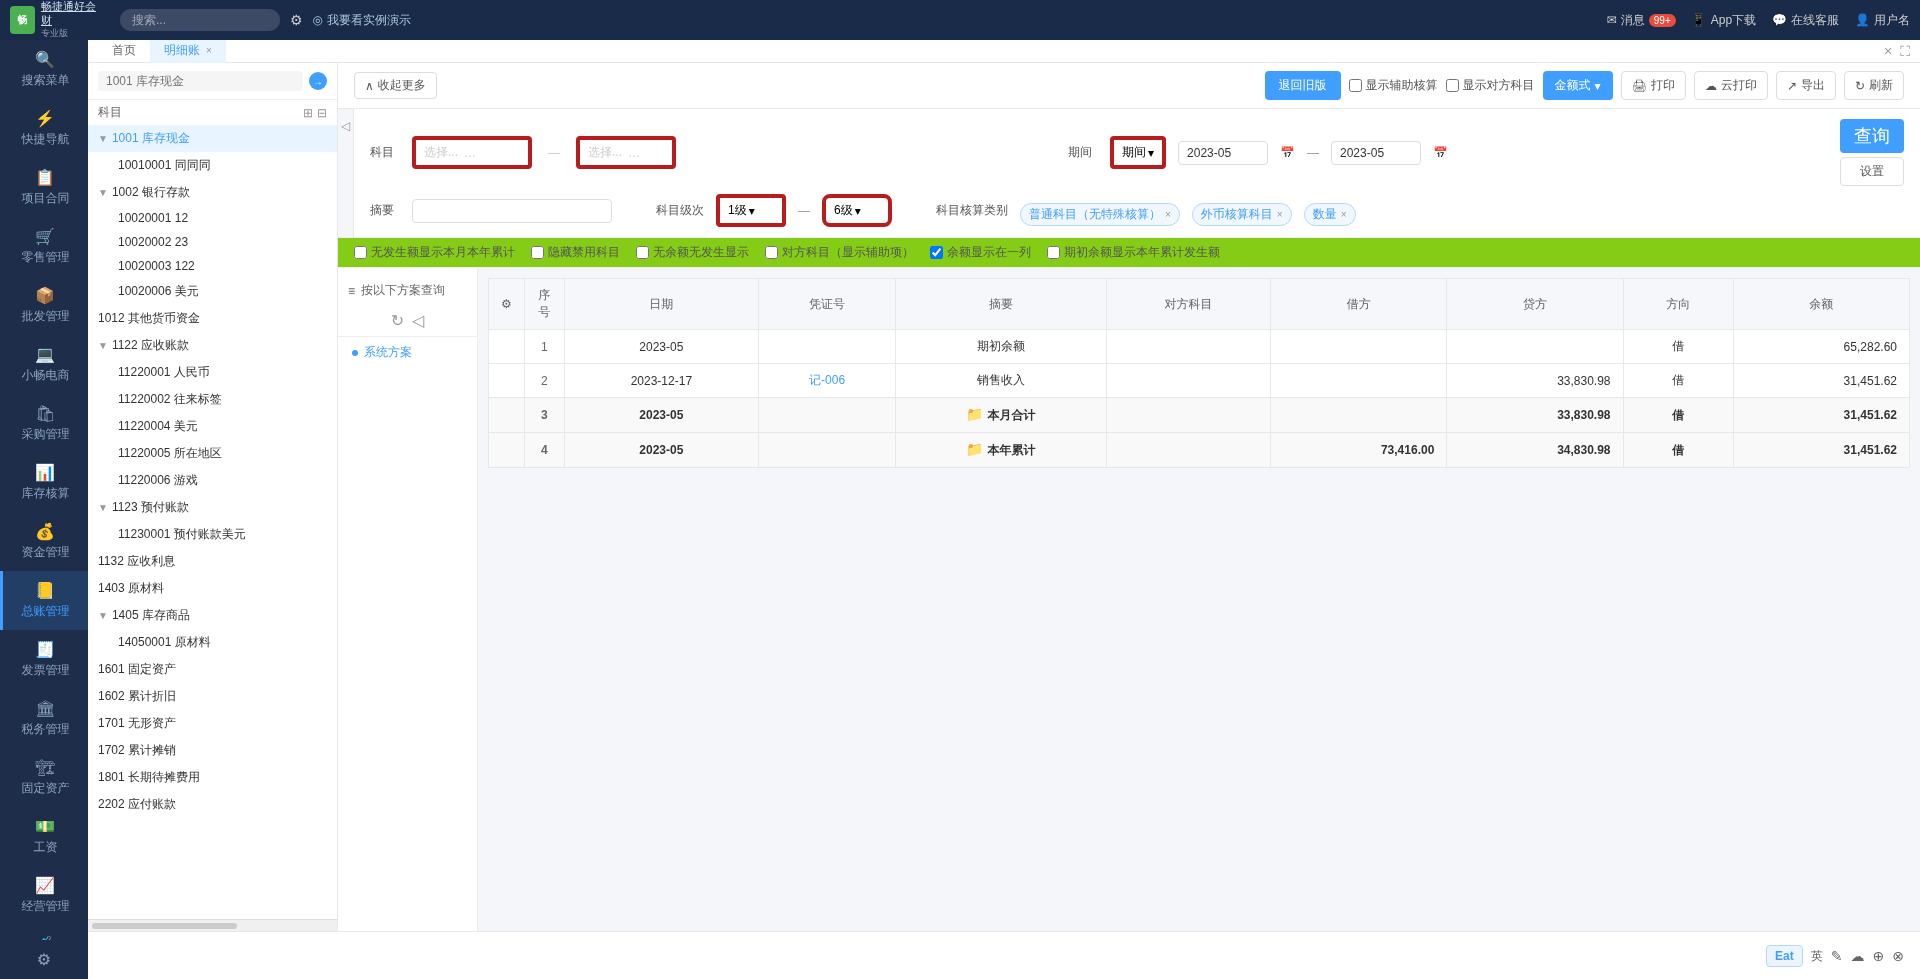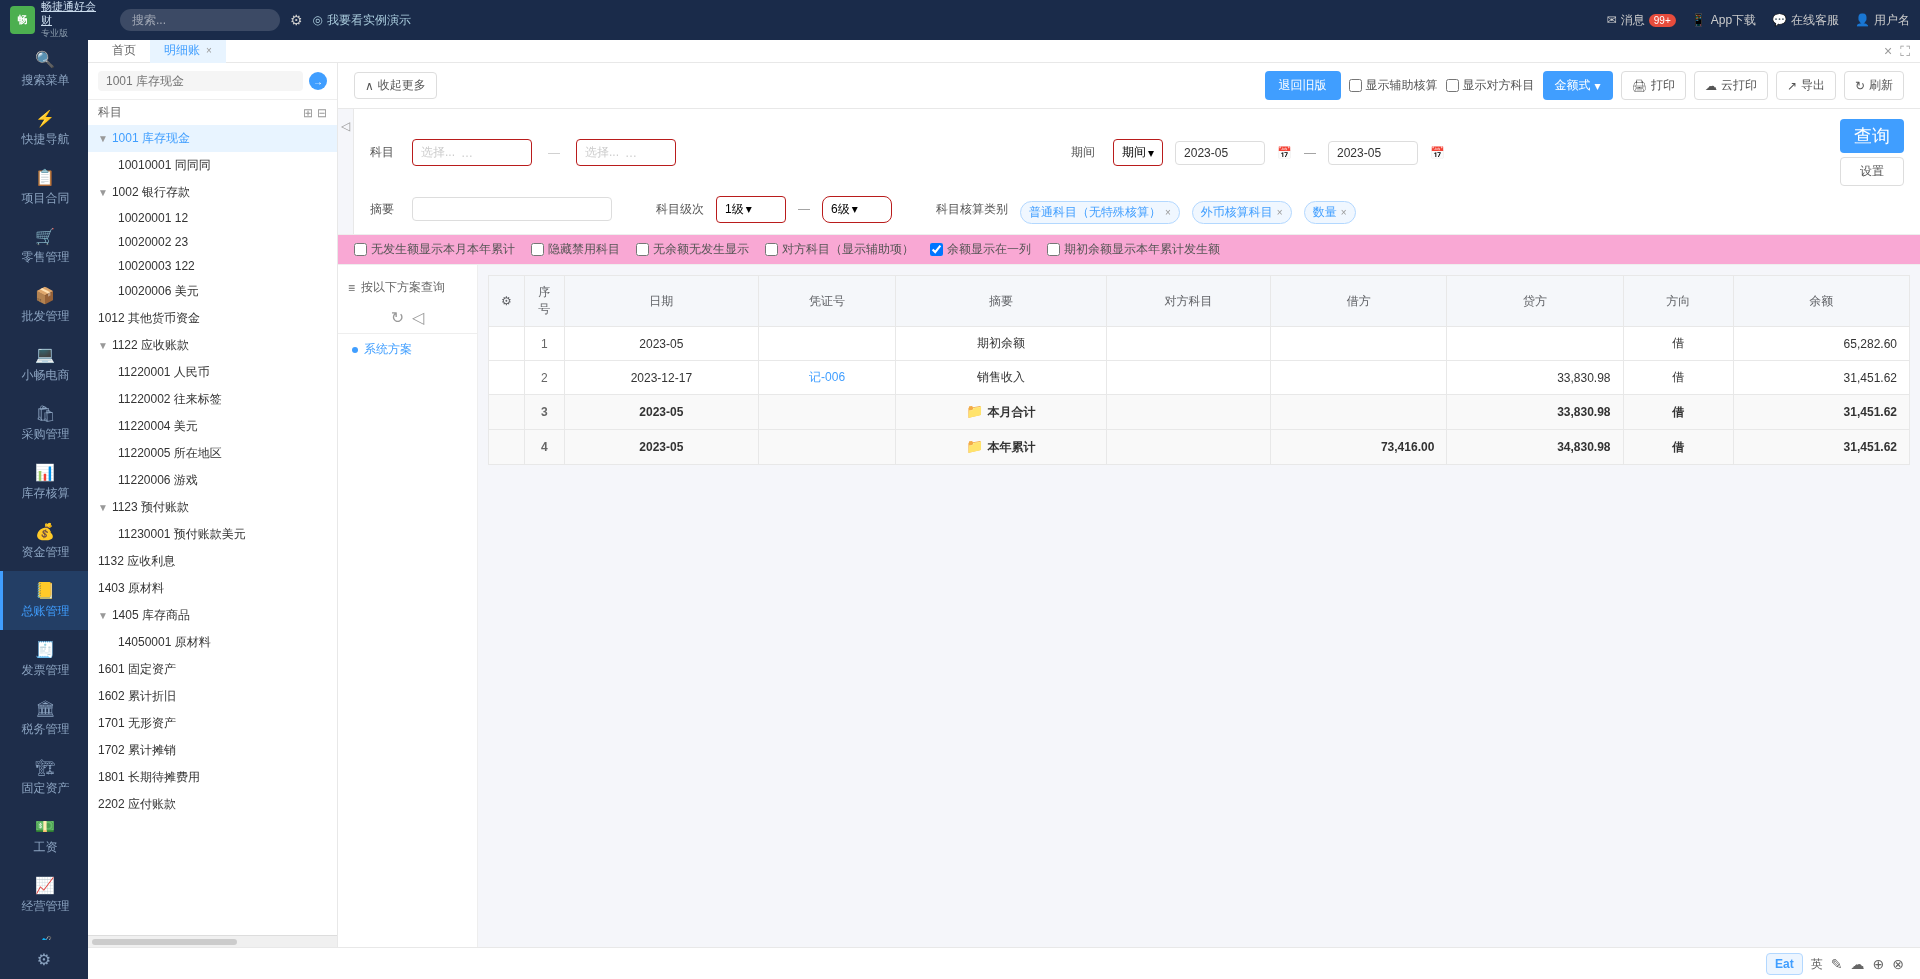--- a/index.html
+++ b/index.html
@@ -74,43 +74,43 @@
     .btn-toolbar { background: none; border: 1px solid #ddd; border-radius: 4px; padding: 5px 10px; cursor: pointer; font-size: 12px; color: #555; display: flex; align-items: center; gap: 4px; }
     .filter-row { display: flex; align-items: center; gap: 12px; margin-bottom: 8px; }
     .filter-row:last-child { margin-bottom: 0; }
     .filter-label { color: #555; font-size: 12px; white-space: nowrap; min-width: 30px; }
     .filter-input { border: 1px solid #ddd; border-radius: 4px; padding: 4px 8px; font-size: 12px; color: #333; background: #fff; }
     .filter-tag { display: inline-flex; align-items: center; gap: 4px; background: #f0f7ff; border: 1px solid #b3d8ff; border-radius: 12px; padding: 2px 8px; font-size: 12px; color: #409eff; margin-top: 7px; }
     .filter-tag-close { cursor: pointer; color: #999; font-size: 10px; }
     .btn-query { background: #409eff; border: none; border-radius: 4px; padding: 5px 14px; color: #fff; cursor: pointer; font-size: 18px; }
     .btn-setting { background: none; border: 1px solid #ddd; border-radius: 4px; padding: 5px 10px; cursor: pointer; font-size: 12px; color: #555; }
     .filter-dash { color: #999; }
-    .select-with-arrow { display: inline-flex; align-items: center; gap: 2px; border: 1px solid #b91c1c; border-radius: 4px; padding: 4px 8px; background: #fff; cursor: pointer; }
-
-    
-    .checkboxes-row { display: flex; align-items: center; gap: 16px; padding: 6px 16px; background: #f9a8d4; border-bottom: 1px solid #eee; flex-shrink: 0; }
+    .select-with-arrow { display: inline-flex; align-items: center; gap: 2px; border: 4px solid #b91c1c; border-radius: 4px; padding: 4px 8px; background: #fff; cursor: pointer; }
+
+    
+    .checkboxes-row { display: flex; align-items: center; gap: 16px; padding: 6px 16px; background: #84cc16; border-bottom: 1px solid #eee; flex-shrink: 0; }
     .check-item { display: flex; align-items: center; gap: 4px; font-size: 12px; color: #555; }
     .check-item input[type=checkbox] { cursor: pointer; }
     .scheme-item { padding: 7px 14px; cursor: pointer; color: #409eff; font-size: 12px; display: flex; align-items: center; gap: 6px; }
     .scheme-item-dot { width: 6px; height: 6px; background: #409eff; border-radius: 50%; flex-shrink: 0; }
 
     
     .table-area { flex: 1; overflow: auto; padding: 10px; }
     .data-table { width: 100%; border-collapse: collapse; background: #fff; }
     .data-table th { background: #f5f7fa; border: 1px solid #e8e8e8; padding: 8px 12px; text-align: center; color: #606266; font-weight: 500; font-size: 12px; }
     .data-table td { border: 1px solid #e8e8e8; padding: 8px 12px; text-align: center; color: #333; font-size: 12px; }
     .data-table .row-bold td { font-weight: bold; background: #f9f9f9; }
     .data-table .row-number { color: #666; width: 40px; }
     .voucher-link { color: #409eff; text-decoration: none; cursor: pointer; }
     .col-settings { width: 32px; }
     .icon-folder { color: #409eff; font-size: 14px; }
     .text-right { text-align: right !important; }
 
     
-    .bottom-bar { height: 32px; background: #fff; border-top: 1px solid #e8e8e8; display: flex; align-items: center; padding: 0 16px; gap: 12px; flex-shrink: 0; }
+    .bottom-bar { height: 48px; background: #fff; border-top: 1px solid #e8e8e8; display: flex; align-items: center; padding: 0 16px; gap: 12px; flex-shrink: 0; }
     .bottom-bar-left { display: flex; align-items: center; gap: 8px; }
     .scrollbar-track { flex: 1; height: 8px; background: #f0f0f0; border-radius: 4px; margin: 0 8px; }
     .scrollbar-thumb { width: 40%; height: 100%; background: #ccc; border-radius: 4px; }
     .bottom-right { display: flex; align-items: center; gap: 8px; }
     .bottom-btn { background: #ecf5ff; border: 1px solid #b3d8ff; border-radius: 4px; padding: 3px 8px; color: #409eff; font-size: 12px; cursor: pointer; font-weight: bold; }
     .bottom-icon-btn { background: none; border: none; color: #666; font-size: 14px; cursor: pointer; }
     .filter-and-table { flex: 1; display: flex; overflow: hidden; }
 
     .right-panel-wrap { display: flex; flex-direction: column; flex: 1; overflow: hidden; }
   </style>

